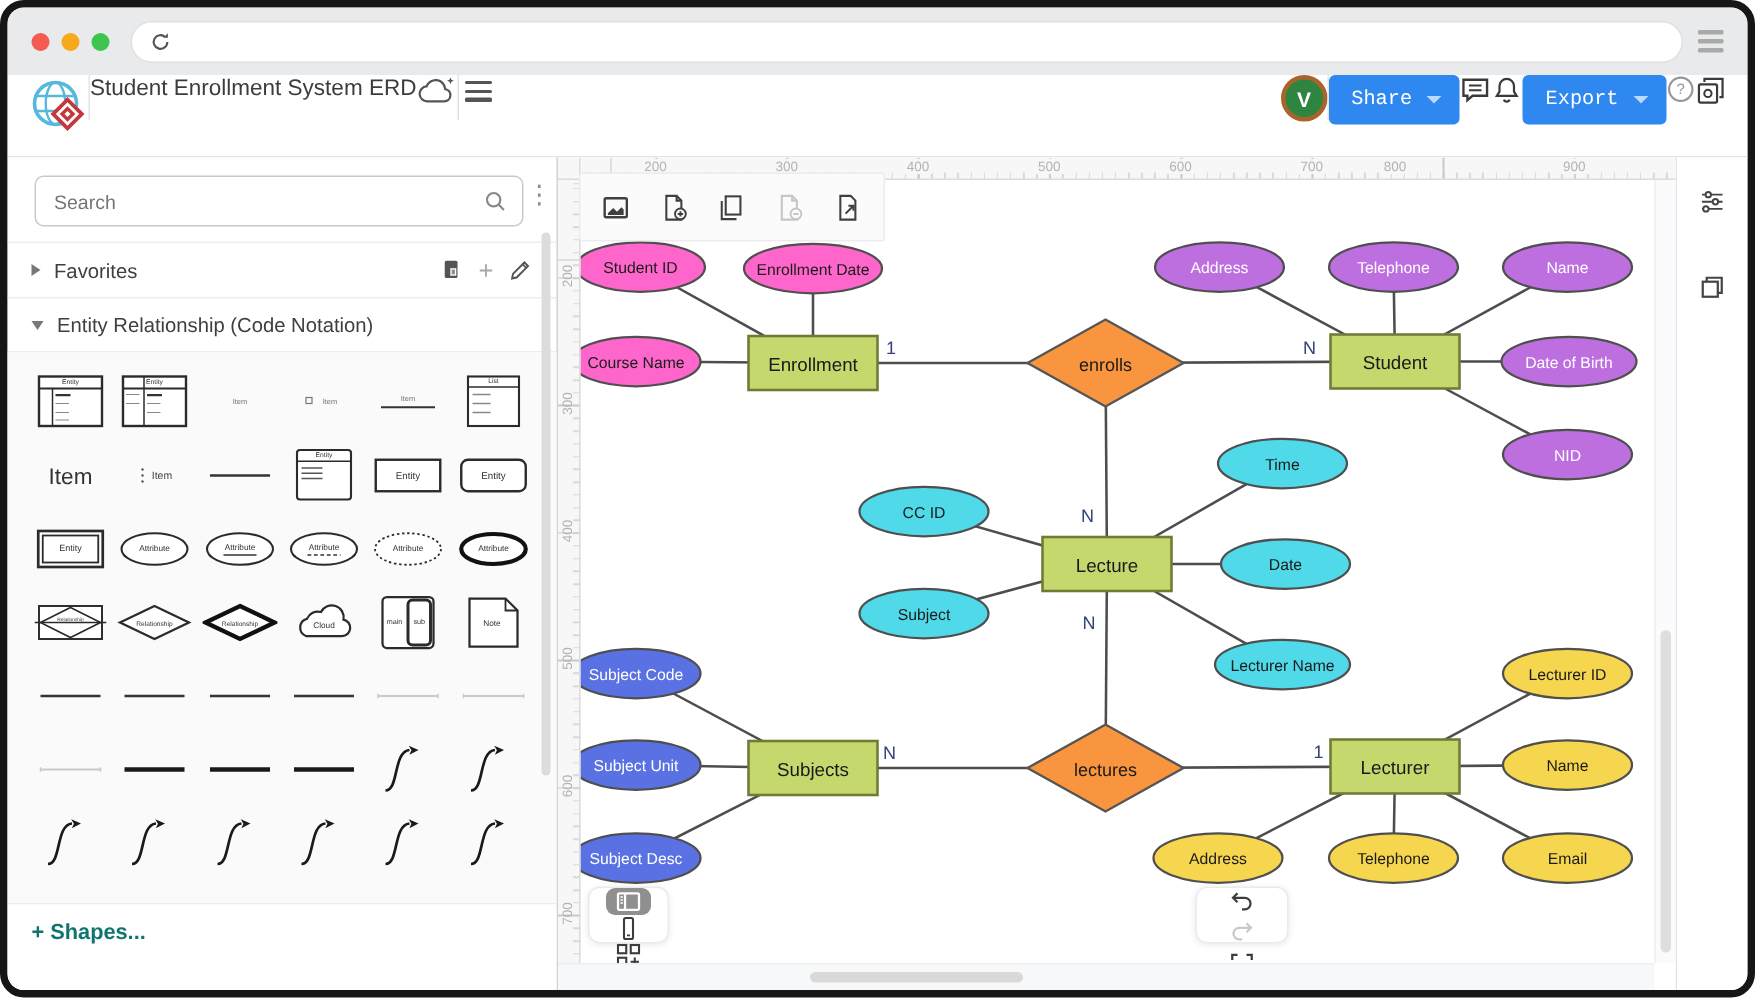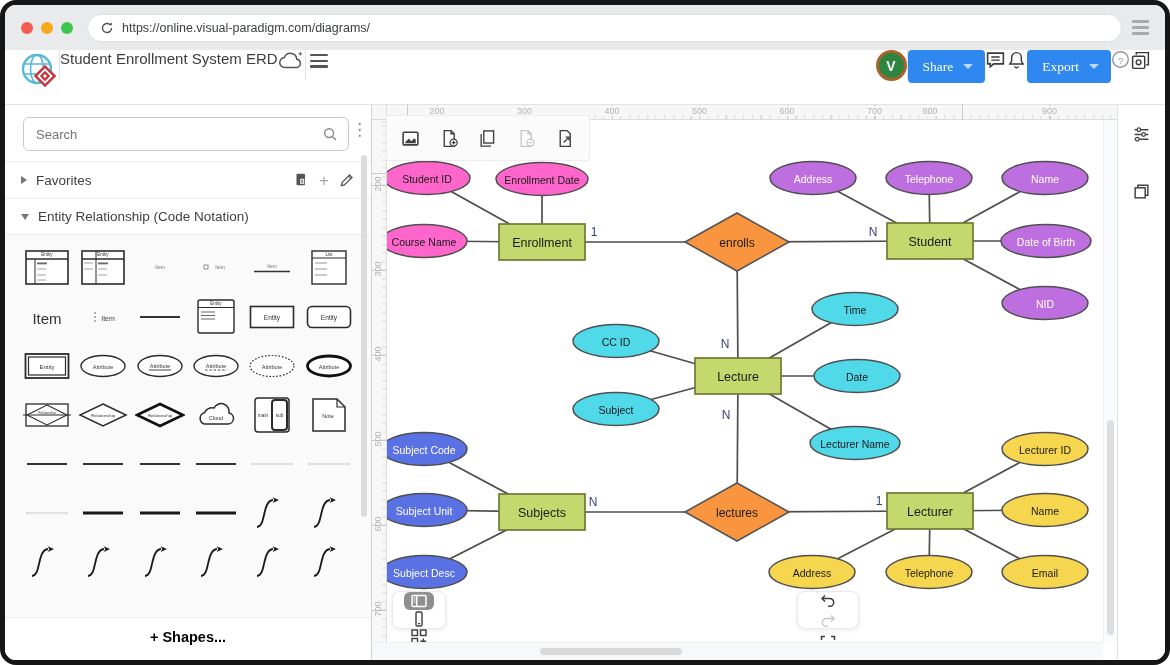--- a/index.html
+++ b/index.html
@@ -21,21 +21,21 @@
 .vdiv{width:1px;height:30px;background:#e3e3e3;}
 .doc-title{font-size:15px;color:#3c3c3c;}
 .hicon{color:#555;display:inline-flex;align-items:center;}
 .cloud-ic{width:27px;height:21px;color:#555;}
 .abars{display:flex;flex-direction:column;gap:3.5px;cursor:pointer;padding:4px;}
 .abars i{display:block;width:18px;height:2.2px;background:#555;border-radius:1px;}
 .spacer{flex:1;}
 .avatar{width:31px;height:31px;border-radius:50%;background:#2d8540;border:3px solid #a9642c;color:#fff;
   font-weight:bold;font-size:14px;display:flex;align-items:center;justify-content:center;}
 .btn{height:33px;border:none;border-radius:4px;color:#fff;font-size:13.5px;display:flex;align-items:center;
-  gap:10px;padding:0 12px 0 15px;cursor:pointer;font-family:Liberation Serif, serif;}
+  gap:10px;padding:0 12px 0 15px;cursor:pointer;font-family:Liberation Mono, monospace;}
 .caret{width:0;height:0;border-left:5px solid transparent;border-right:5px solid transparent;border-top:5.5px solid #bcd9ff;}
 .hbtn-icon{width:21px;height:21px;color:#3a3a3a;cursor:pointer;}
 .help-ic{width:19px;height:19px;color:#979797;cursor:pointer;}
 
 .app-body{display:flex;height:555px;}
 
 .sidebar{width:367px;border-right:1px solid #d2d2d2;display:flex;flex-direction:column;background:#fff;position:relative;}
 .search-row{padding:12px 22px 10px 18px;}
 .search-box{height:34px;border:1px solid #c9c9c9;border-radius:6px;display:flex;align-items:center;padding:0 10px;background:#fff;}
 .search-box input{border:none;outline:none;flex:1;font-size:13px;color:#333;font-family:inherit;background:transparent;}
@@ -45,21 +45,21 @@
 .fav-row{height:38px;border-top:1px solid #ededed;}
 .section-row{height:36px;}
 .tri-r{width:0;height:0;border-top:4.5px solid transparent;border-bottom:4.5px solid transparent;border-left:6px solid #777;}
 .tri-d{width:0;height:0;border-left:4.5px solid transparent;border-right:4.5px solid transparent;border-top:6px solid #777;}
 .fav-icons{margin-left:auto;display:flex;align-items:center;gap:10px;color:#a8a8a8;}
 .fav-icons .ic{width:16px;height:16px;cursor:pointer;}
 .fav-plus{font-size:17px;color:#a8a8a8;cursor:pointer;line-height:1;}
 .palette{flex:1;background:#fafafa;border-bottom:1px solid #ededed;display:grid;grid-template-columns:repeat(6,1fr);
   grid-auto-rows:49px;align-items:center;justify-items:center;padding:8px 14px;overflow:hidden;}
 .pal{display:flex;align-items:center;justify-content:center;cursor:pointer;width:100%;height:100%;}
-.shapes-footer{padding:11px 16px 15px;background:#fff;font-size:14.5px;font-weight:bold;color:#000000;cursor:pointer;text-align:center;}
+.shapes-footer{padding:11px 16px 30px;background:#fff;font-size:14.5px;font-weight:bold;color:#0f766e;cursor:pointer;}
 .side-scroll{position:absolute;right:4px;top:50px;width:6px;height:362px;background:#dcdcdc;border-radius:3px;}
 
 .canvas{position:relative;flex:1;background:#fff;overflow:hidden;}
 #diagram{position:absolute;left:0;top:0;}
 .ruler-top{position:absolute;left:15px;right:0;top:0;height:15px;background:#f7f7f8;border-bottom:1px solid #dcdcdc;
   background-image:repeating-linear-gradient(90deg,#c9c9c9 0 1px,transparent 1px 87.5px),
                    repeating-linear-gradient(90deg,#d9d9d9 0 1px,transparent 1px 8.75px);
   background-size:100% 15px,100% 5px;background-position:50px 0,6.25px 10px;background-repeat:repeat-x;}
 .ruler-top span{position:absolute;top:1px;transform:translateX(-50%);font-size:9px;color:#b3b3b3;background:#f7f7f8;padding:0 2px;}
 .ruler-left{position:absolute;left:0;top:15px;bottom:18px;width:15px;background:#f7f7f8;border-right:1px solid #dcdcdc;
@@ -103,21 +103,20 @@
       <span id="tl1" style="background: rgb(247, 168, 27);"></span>
       <span id="tl2" style="background: rgb(62, 197, 79);"></span>
     </div>
     <div class="url-pill">
       <span class="reload hicon">
         <svg viewBox="0 0 16 16" width="14" height="14">
             <path d="M13.2 8a5.2 5.2 0 1 1-1.7-3.85" fill="none" stroke="currentColor" stroke-width="1.6"></path>
             <path d="M13.6 1.4v3.4h-3.4z" fill="currentColor"></path>
           </svg>
       </span>
-      <span class="url-text">https://online.visual-paradigm.com/diagrams/</span>
     </div>
     <div class="bbars">
         <i></i>
         <i></i>
         <i></i>
       </div>
   </div>
 
   <div class="app-header">
     <div class="logo">

